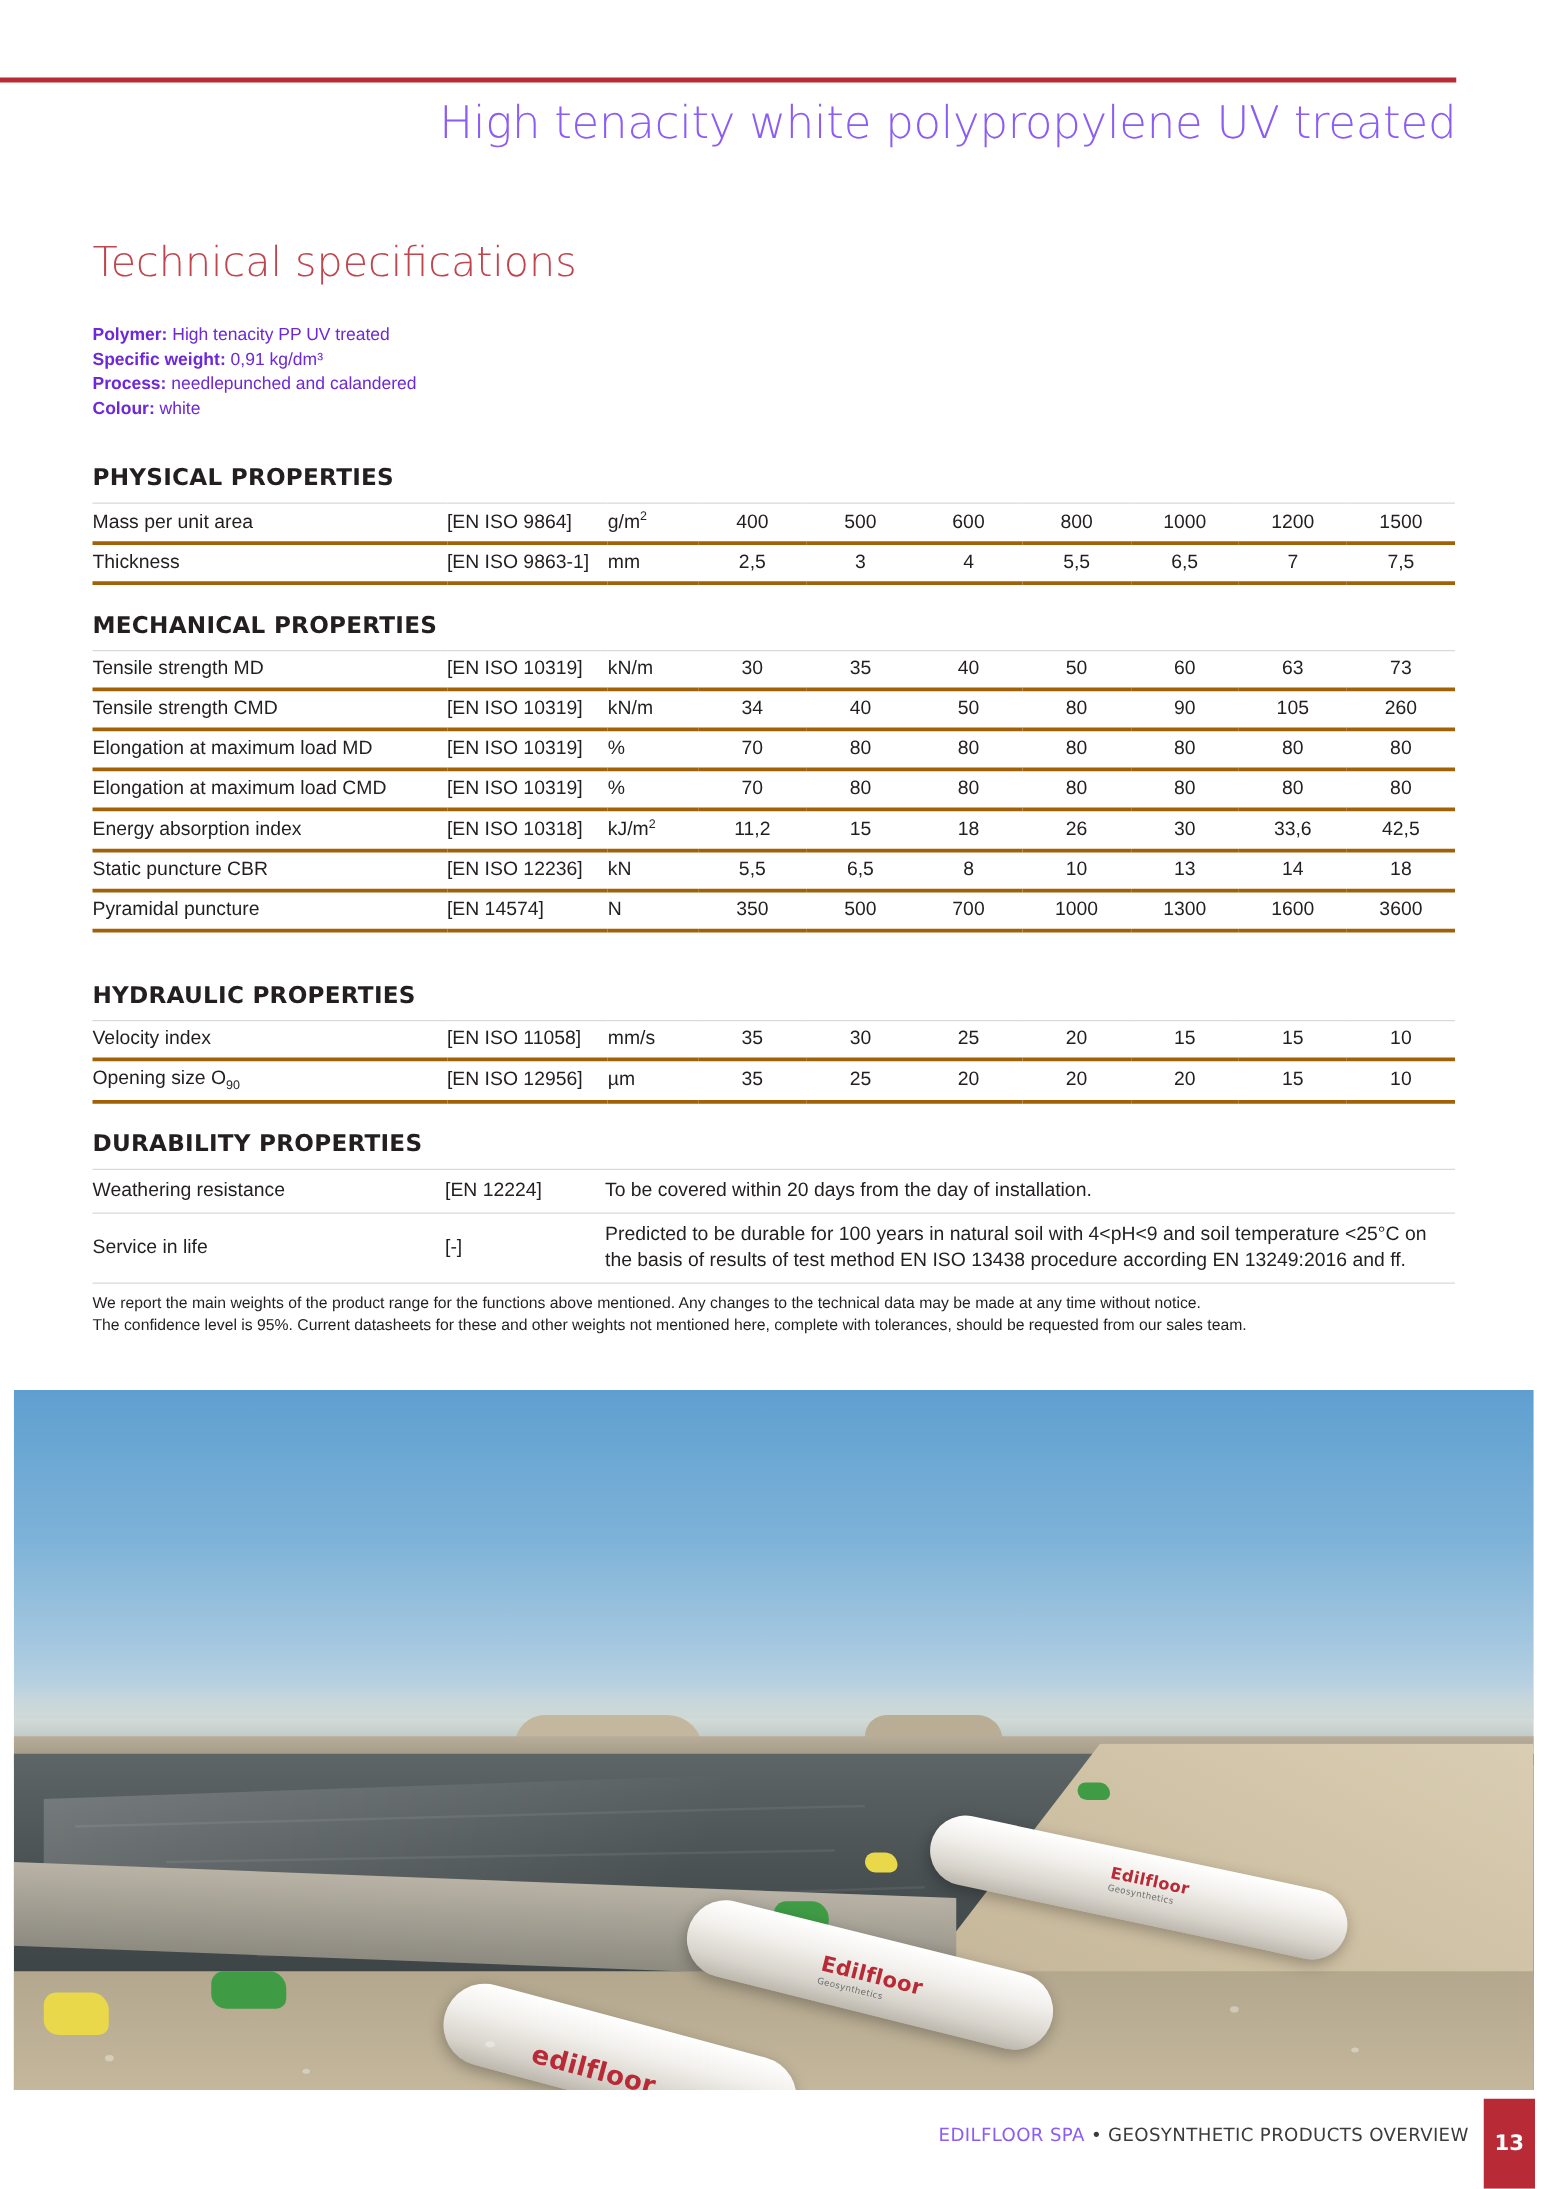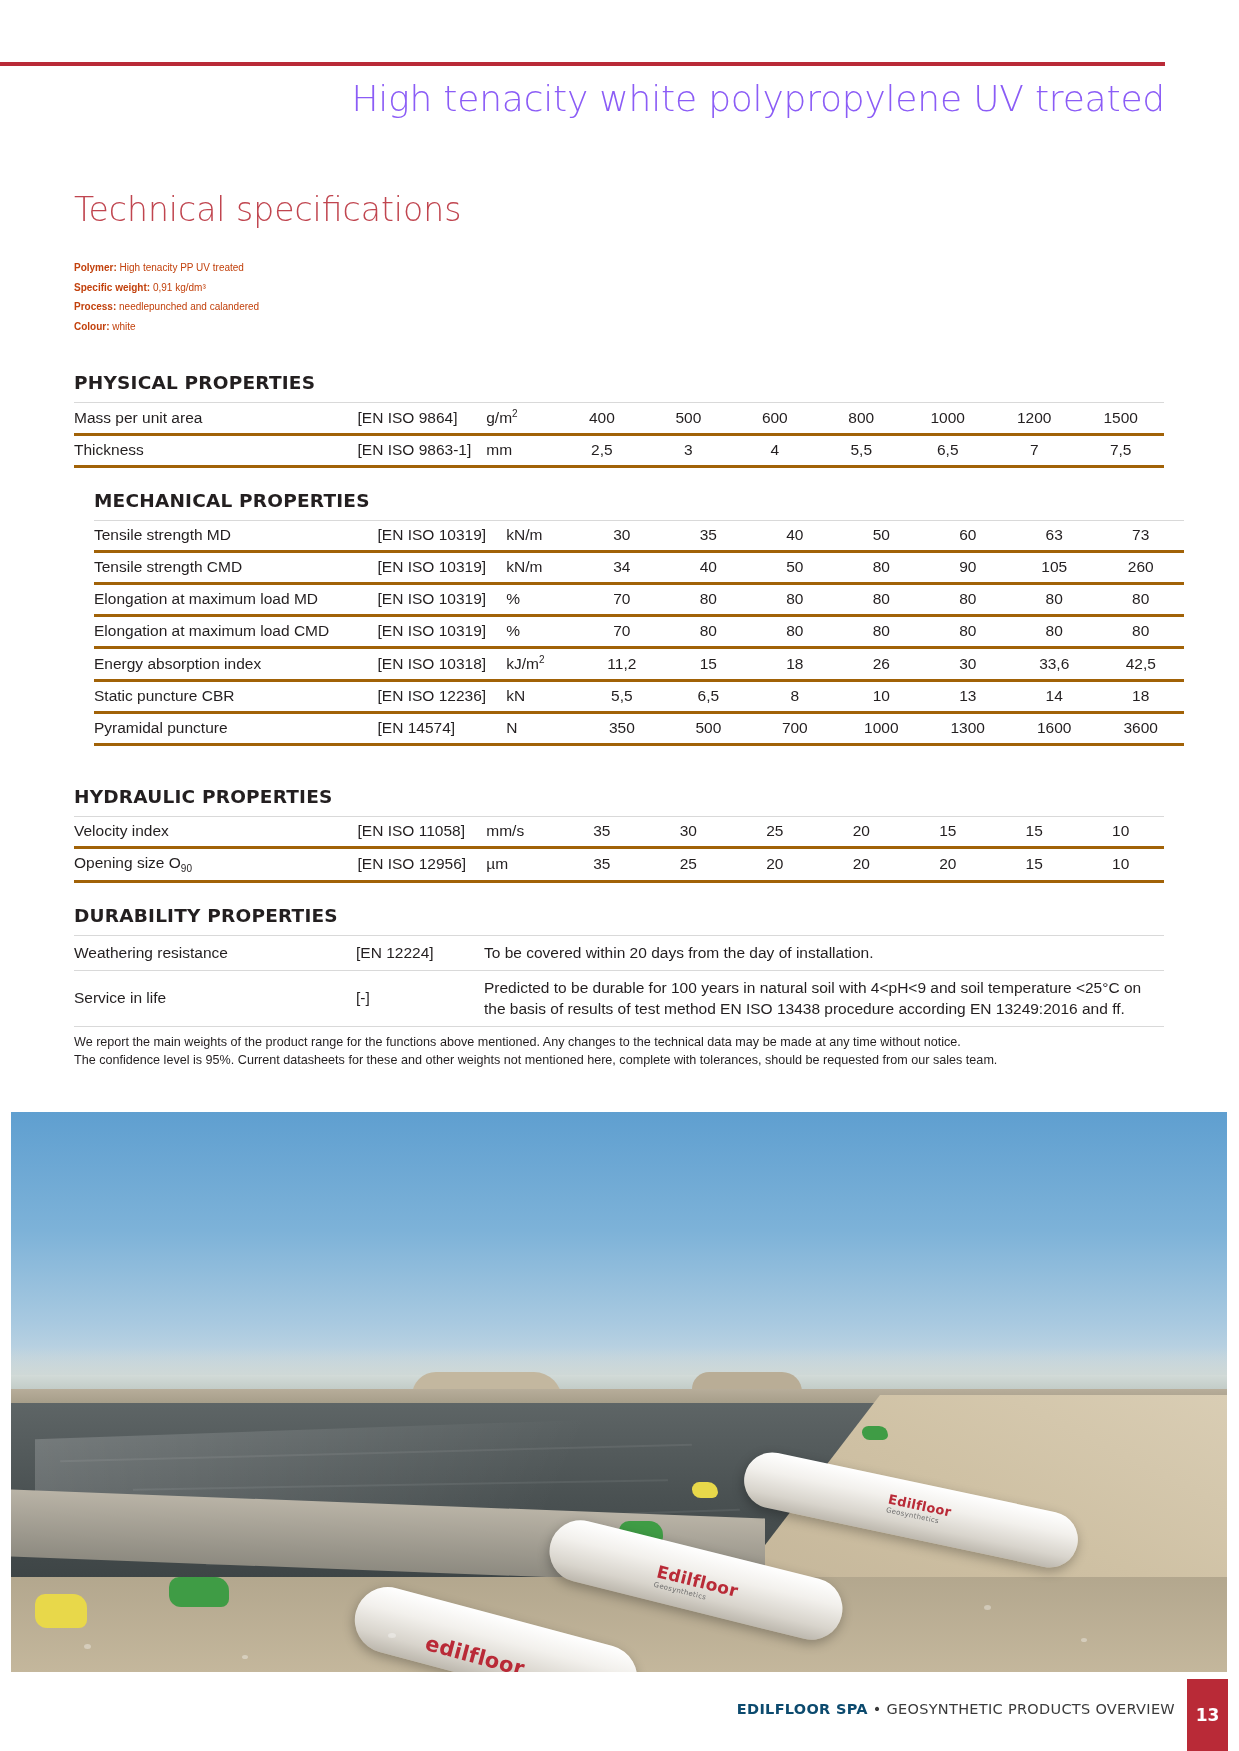--- a/index.html
+++ b/index.html
@@ -36,23 +36,23 @@
     left: 74px; top: 190px;
     font-size: 33px;
     font-weight: 300;
     color: #c0454f;
     font-family: "DejaVu Sans", sans-serif;
   }
 
   .meta {
     position: absolute;
     left: 74px; top: 258px;
-    font-size: 10px;
+    font-size: 14px;
     line-height: 19.6px;
-    color: #c2410c;
+    color: #6d28d9;
   }
   .meta .k { font-weight: bold; }
 
   
   .block { position: absolute; left: 74px; width: 1090px; }
   .block-head {
     font-size: 18.5px;
     font-weight: bold;
     letter-spacing: 0.2px;
     color: #231f20;
@@ -192,21 +192,21 @@
     width: 1239px; height: 72px;
   }
   .footer-text {
     position: absolute;
     right: 64px; top: 22px;
     font-size: 14.5px;
     letter-spacing: 0.3px;
     color: #3b3b3b;
     font-family: "DejaVu Sans", sans-serif;
   }
-  .footer-text b { font-weight: bold; color: #0c4a6e; text-align: right; }
+  .footer-text b { font-weight: normal; color: #8b5cf6; text-align: right; }
   .page-badge {
     position: absolute;
     right: 11px; top: 0;
     width: 41px; height: 72px;
     background: #b92a37;
     color: #ffffff;
     font-family: "DejaVu Sans", sans-serif;
     font-weight: bold;
     font-size: 17px;
     display: flex;
@@ -268,21 +268,21 @@
             <td class="c-val">4</td>
             <td class="c-val">5,5</td>
             <td class="c-val">6,5</td>
             <td class="c-val">7</td>
             <td class="c-val">7,5</td>
           </tr>
         </tbody>
     </table>
   </div>
 
-  <div class="block" style="top:490px;margin-left:20px;">
+  <div class="block" style="top:490px;">
     <div class="block-head">MECHANICAL PROPERTIES</div>
     <table class="spec">
       <tbody id="mechanical-body">
           <tr class="first">
             <td class="c-name">Tensile strength MD</td>
             <td class="c-std">[EN ISO 10319]</td>
             <td class="c-unit">kN/m</td>
             <td class="c-val">30</td>
             <td class="c-val">35</td>
             <td class="c-val">40</td>

